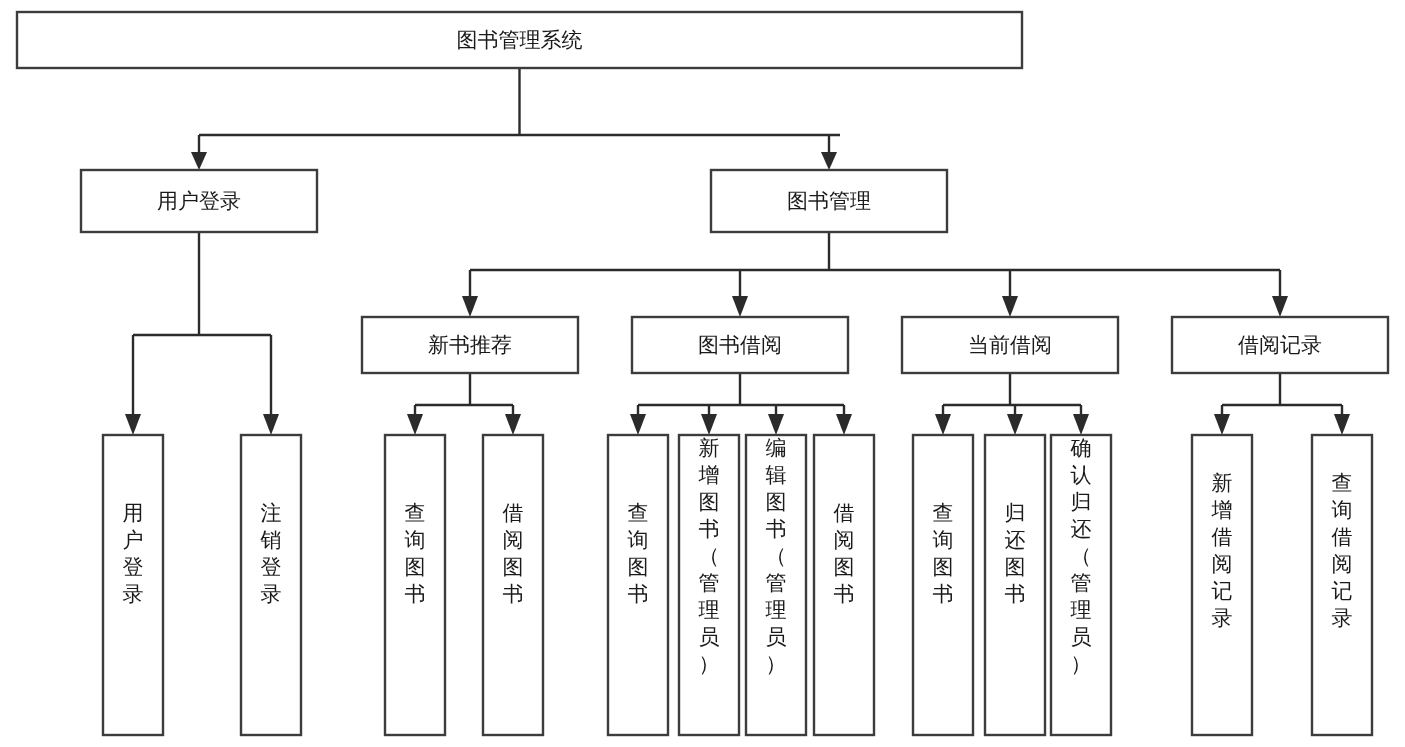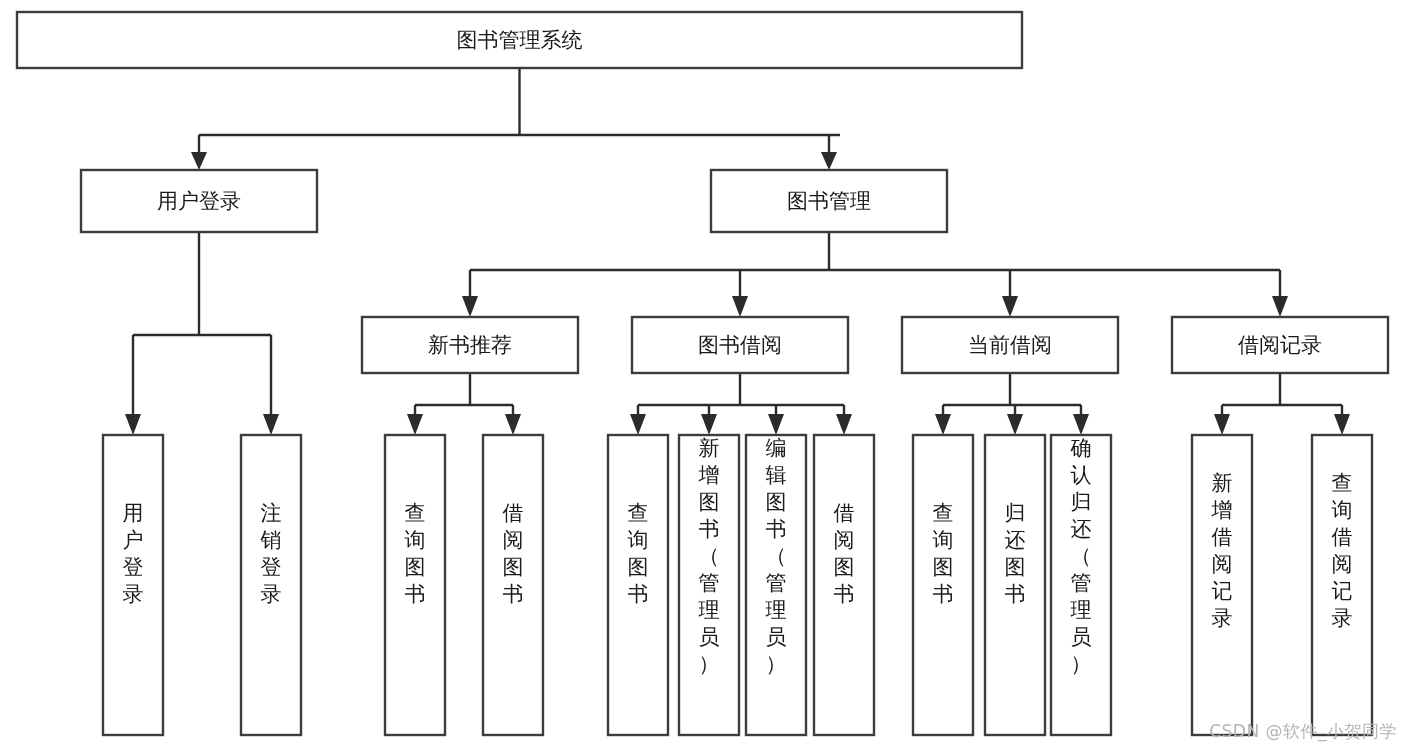--- a/index.html
+++ b/index.html
@@ -216,14 +216,13 @@
     <g>
       <rect class="node-box" x="1192" y="435" width="60" height="300"></rect>
       <text class="node-label-v" x="1222" y="490"><tspan x="1222" dy="0">新</tspan><tspan x="1222" dy="27">增</tspan><tspan x="1222" dy="27">借</tspan><tspan x="1222" dy="27">阅</tspan><tspan x="1222" dy="27">记</tspan><tspan x="1222" dy="27">录</tspan></text>
     </g>
     <g>
       <rect class="node-box" x="1312" y="435" width="60" height="300"></rect>
       <text class="node-label-v" x="1342" y="490"><tspan x="1342" dy="0">查</tspan><tspan x="1342" dy="27">询</tspan><tspan x="1342" dy="27">借</tspan><tspan x="1342" dy="27">阅</tspan><tspan x="1342" dy="27">记</tspan><tspan x="1342" dy="27">录</tspan></text>
     </g>
   </svg>
 
-  <div class="watermark">CSDN @软件_小贺同学</div>
 </div>
 
 </body></html>

